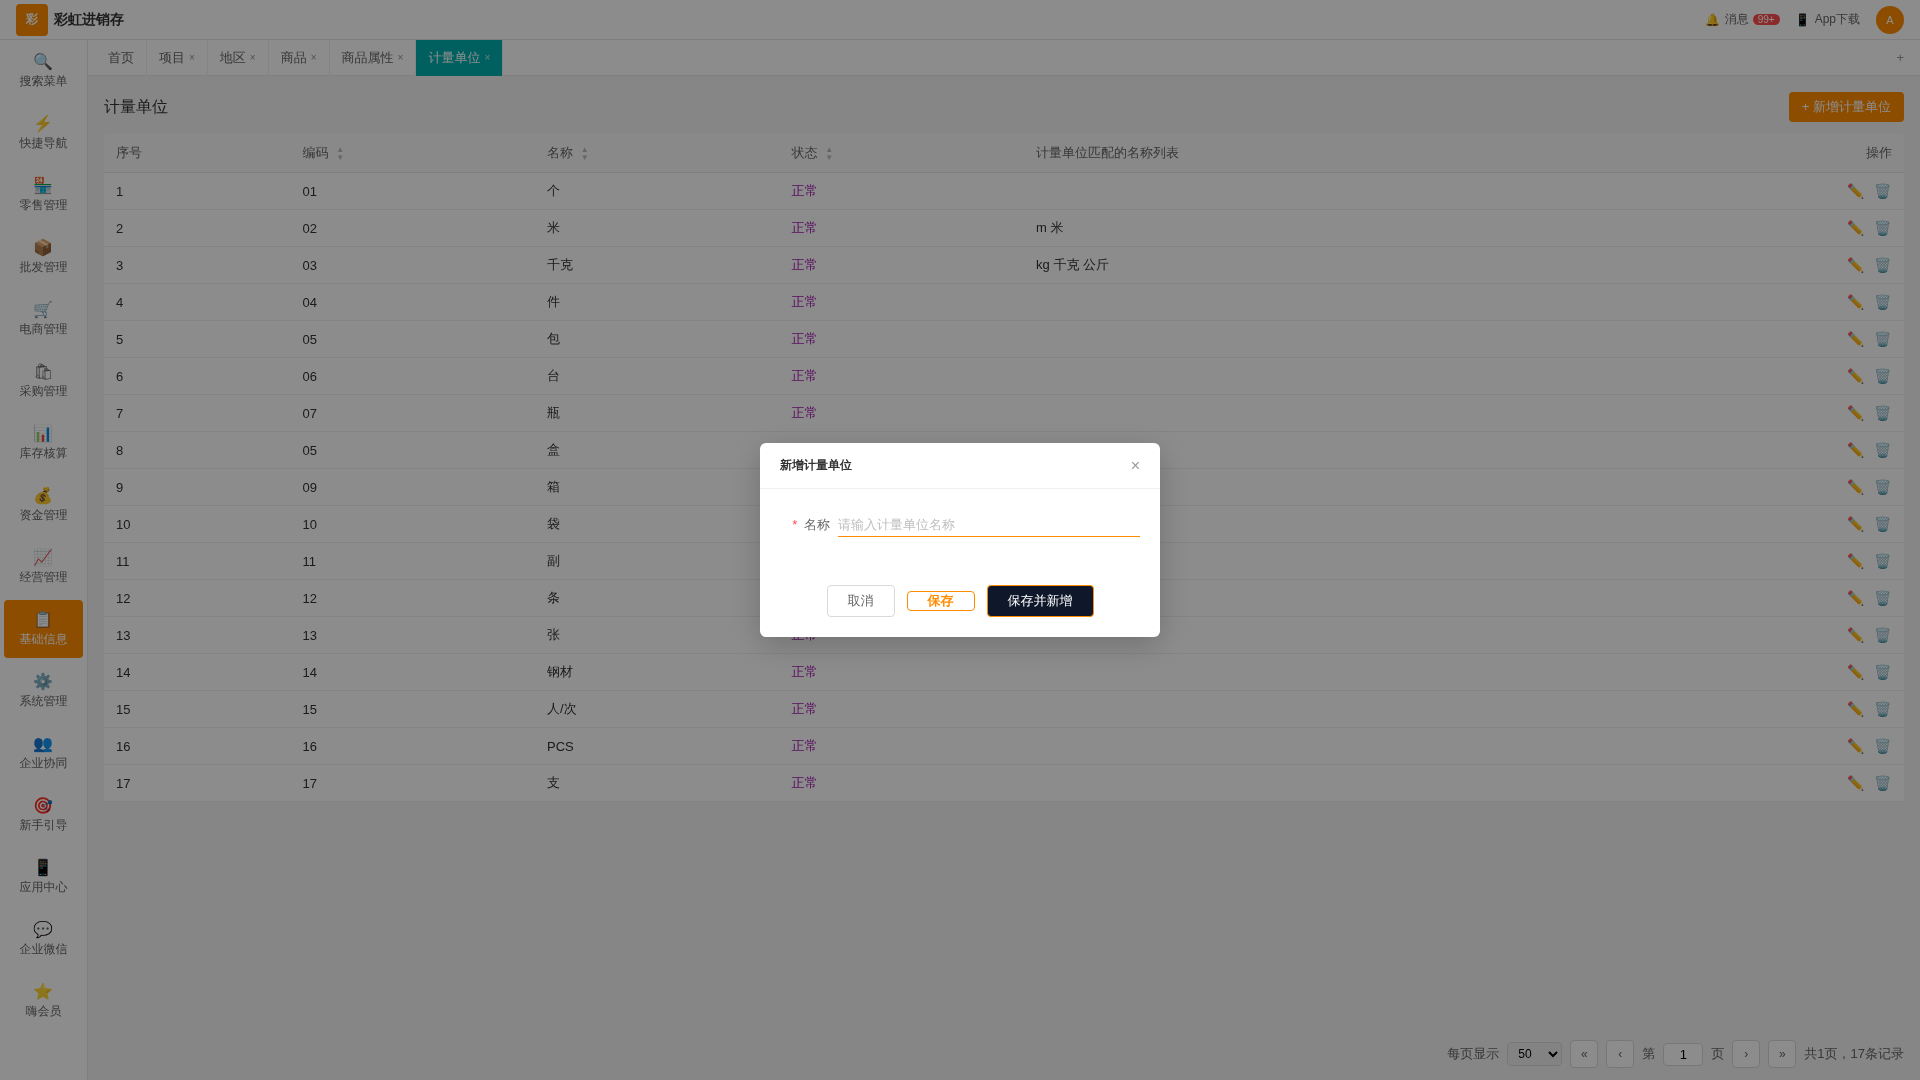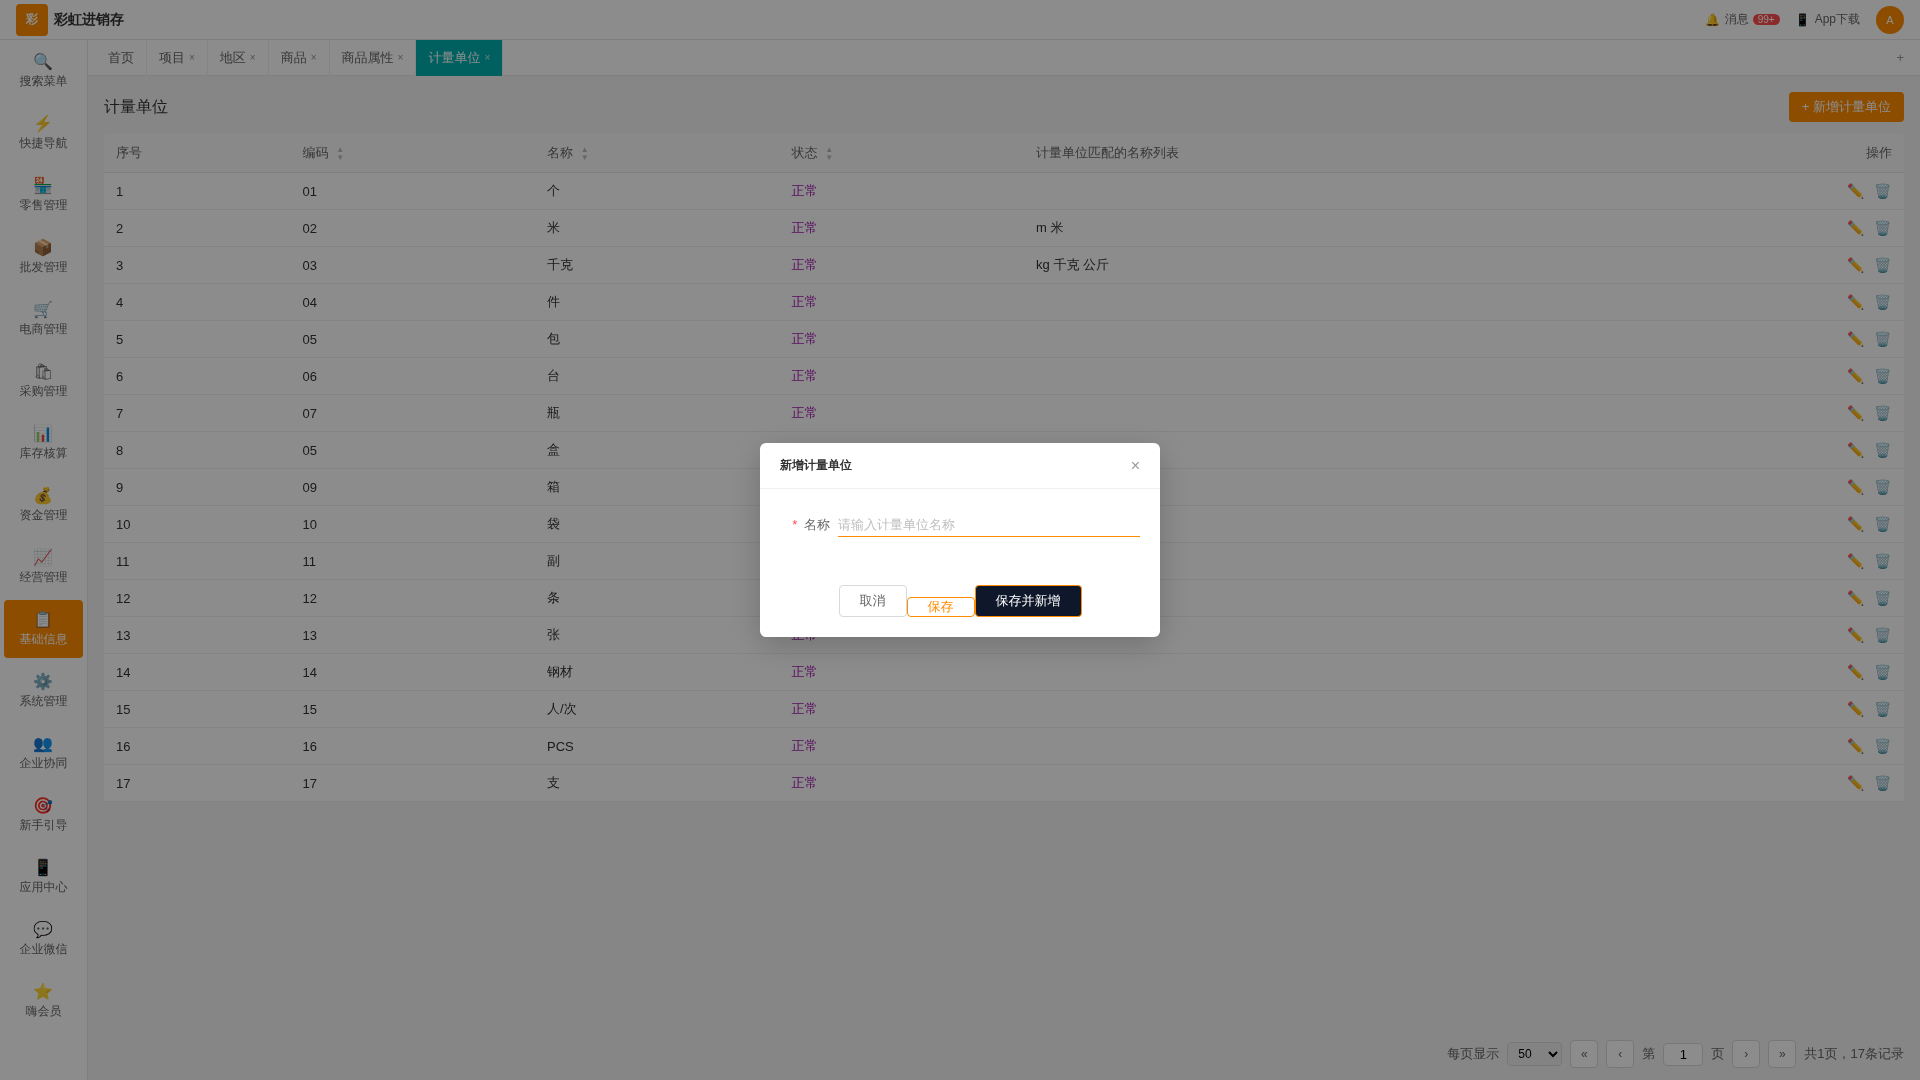--- a/index.html
+++ b/index.html
@@ -65,23 +65,23 @@
     .modal-header { display: flex; align-items: center; justify-content: space-between; padding: 14px 20px; border-bottom: 1px solid #f0f0f0; }
     .modal-title { font-size: 12px; font-weight: 700; color: #333; }
     .modal-close { cursor: pointer; color: #999; font-size: 16px; line-height: 1; }
     .modal-body { padding: 24px 20px 16px; }
     .form-row { display: flex; align-items: center; margin-bottom: 20px; gap: 8px; }
     .form-label { font-size: 13px; color: #666; width: 50px; text-align: right; flex-shrink: 0; }
     .required { color: #ff4d4f; margin-right: 3px; }
     .form-input { flex: 1; border: none; border-bottom: 1px solid #d9d9d9; padding: 4px 0; font-size: 13px; outline: none; color: #333; }
     .form-input.active-input { border-bottom-color: #ff8c00; }
     .form-input::placeholder { color: #bfbfbf; }
-    .modal-footer { display: flex; align-items: flex-end; justify-content: center; padding: 12px 20px 20px; }
+    .modal-footer { display: flex; align-items: center; justify-content: center; gap: 12px; padding: 12px 20px 20px; }
     .btn-cancel { background: white; border: 1px solid #d9d9d9; color: #666; padding: 6px 20px; border-radius: 4px; cursor: pointer; font-size: 13px; }
-    .btn-save { background: white; border: 1px solid #ff8c00; color: #ff8c00; padding: 0 20px; border-radius: 4px; cursor: pointer; font-size: 13px; }
+    .btn-save { background: white; border: 1px solid #ff8c00; color: #ff8c00; padding: 0 20px; border-radius: 4px; cursor: pointer; font-size: 13px; font-weight: bold; }
     .btn-save-add { background: #0f172a; border: 1px solid #ff8c00; color: white; padding: 6px 20px; border-radius: 4px; cursor: pointer; font-size: 13px; }
 
     
     .sort-icon { display: inline-flex; flex-direction: column; margin-left: 4px; vertical-align: middle; }
     .sort-icon span { font-size: 8px; line-height: 1; color: #bbb; }
   </style>
 </head>
 <body>
 
 <div class="top-bar">

